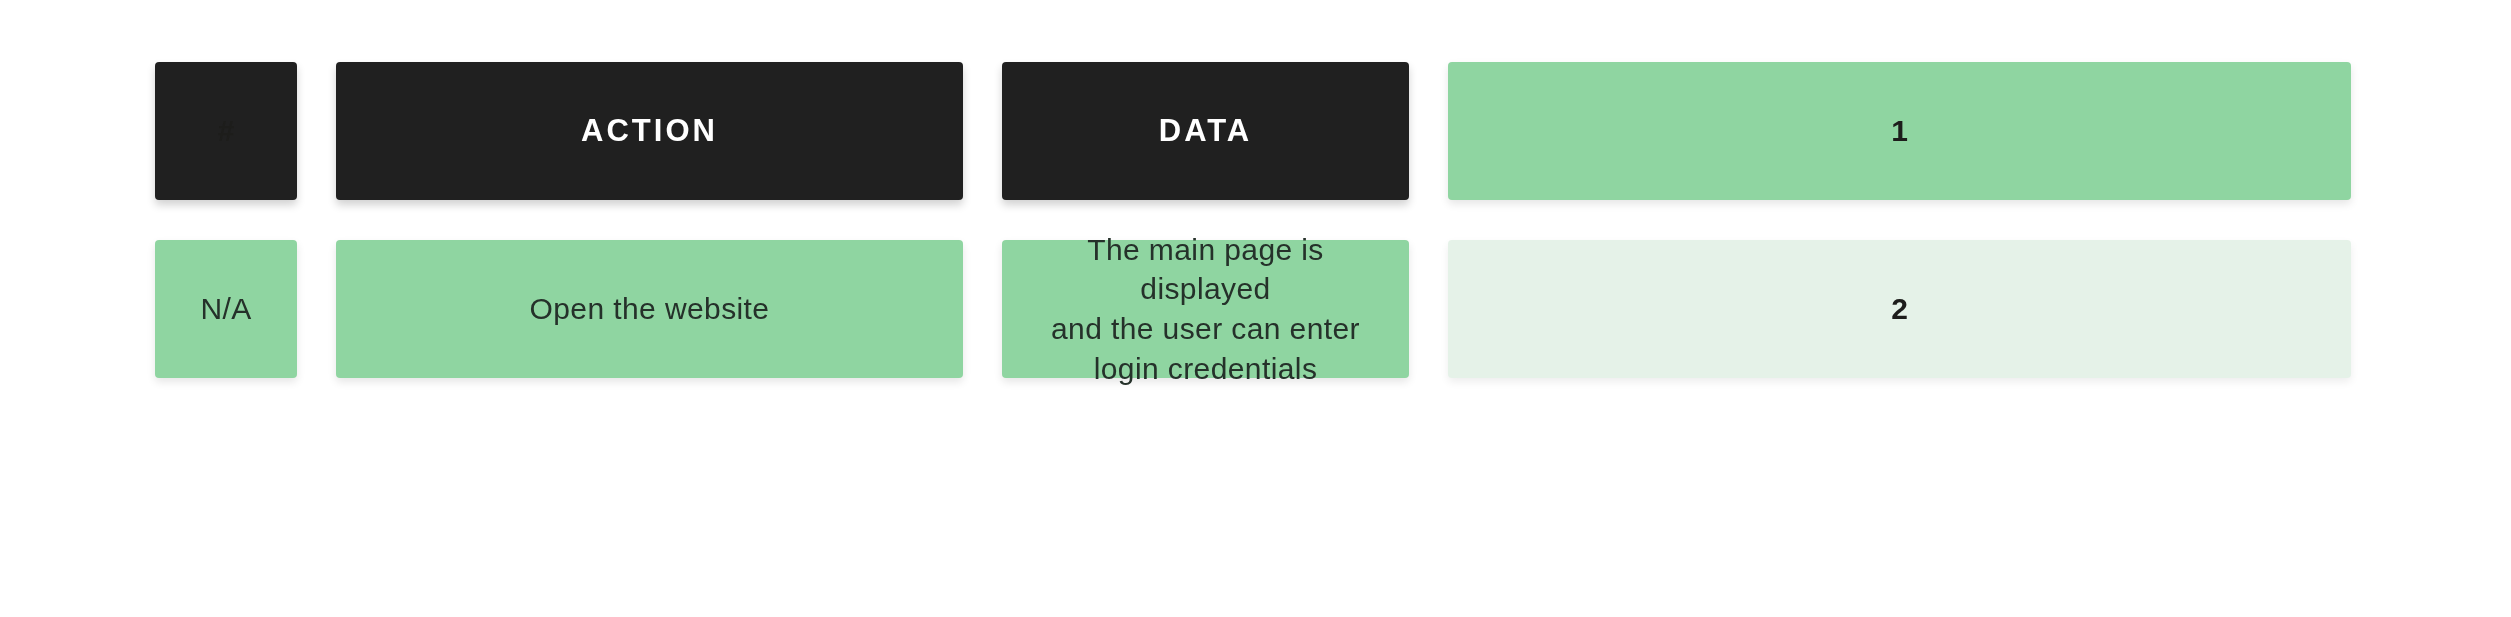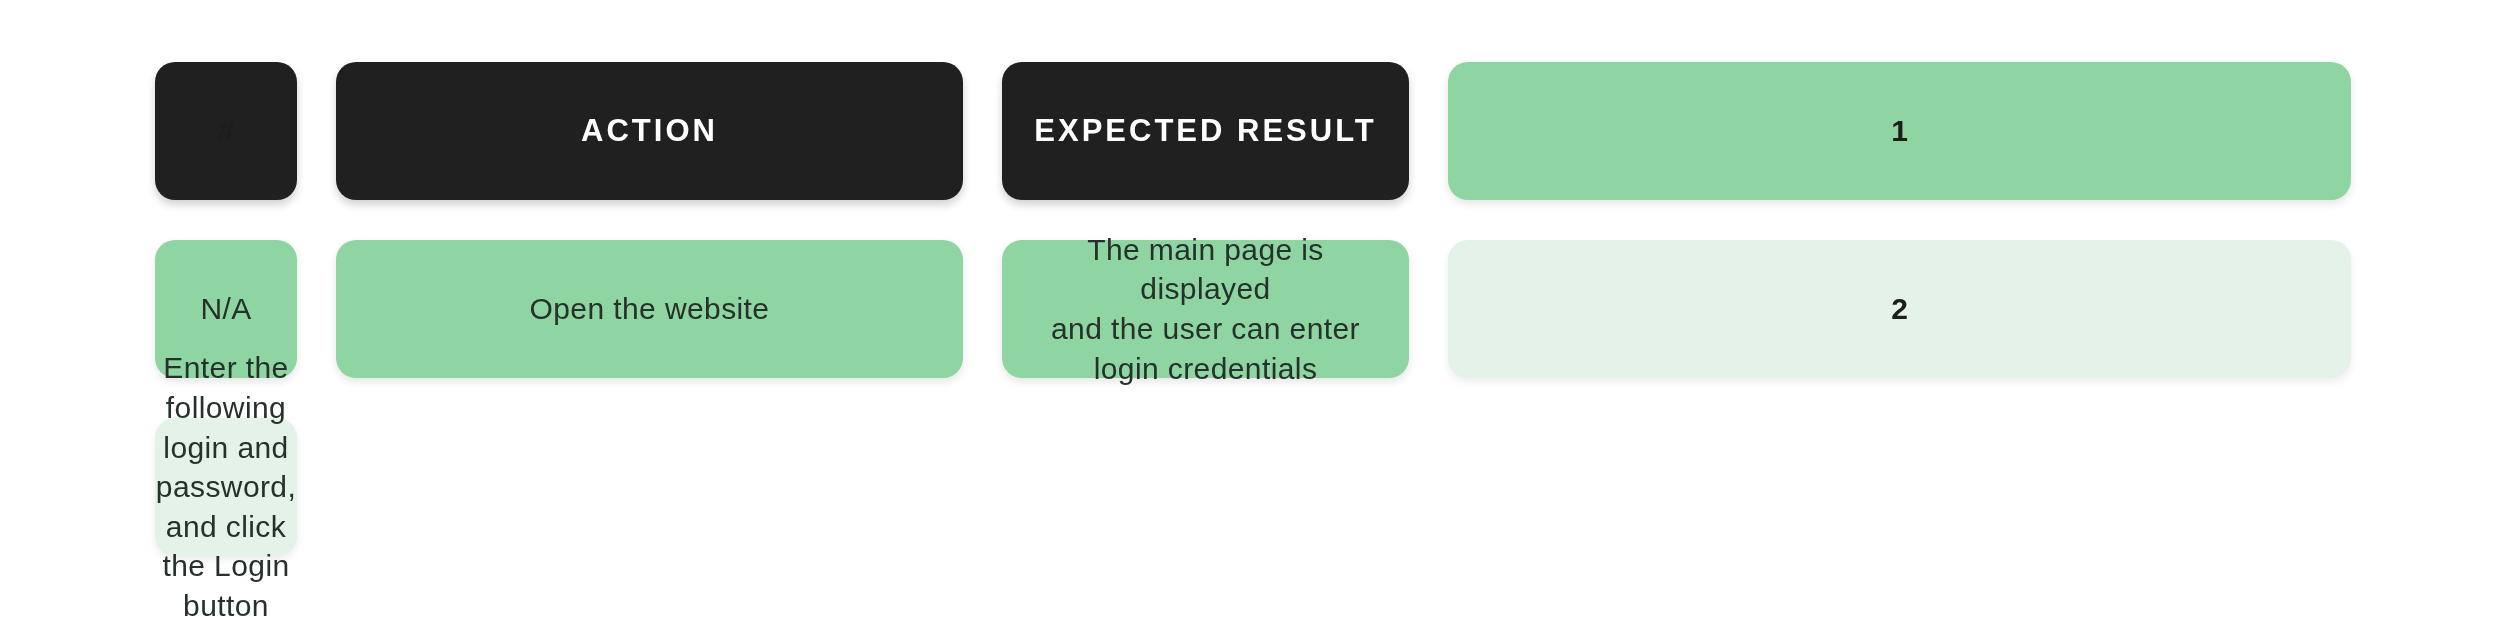--- a/index.html
+++ b/index.html
@@ -23,21 +23,21 @@
     position:absolute;
     left:155px;
     top:62px;
     display:grid;
     grid-template-columns:142px 627px 407px 903px;
     grid-template-rows:138px 138px 138px;
     column-gap:39px;
     row-gap:40px;
   }
   .cell{
-    border-radius:20px;
+    border-radius:4px;
     display:flex;
     align-items:center;
     justify-content:center;
     text-align:center;
     padding:10px 30px;
     white-space:pre-line;
     font-size:30px;
     line-height:1.32;
     letter-spacing:0.4px;
     color:var(--cell-text);
@@ -66,24 +66,22 @@
     padding:10px;
   }
 </style>
 </head>
 <body>
 
 <div class="table-grid">
 
   <div class="cell head num">#</div>
   <div class="cell head">ACTION</div>
-  <div class="cell head">EXPECTED RESULT</div>
+  <div class="cell head">DATA</div>
 
   <div class="cell r1 num">1</div>
   <div class="cell r1">N/A</div>
   <div class="cell r1">Open the website</div>
   <div class="cell r1">The main page is displayed
 and the user can enter login credentials</div>
 
   <div class="cell r2 num">2</div>
-  <div class="cell r2">Enter the following login and password,
-and click the Login button</div>
 </div>
 
 </body></html>

